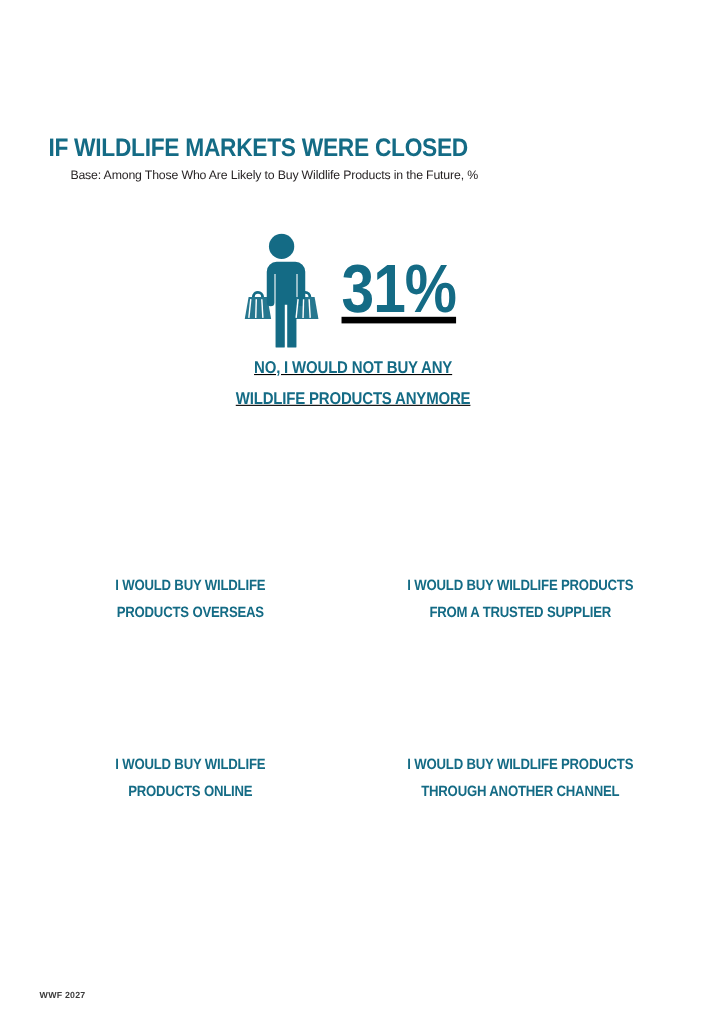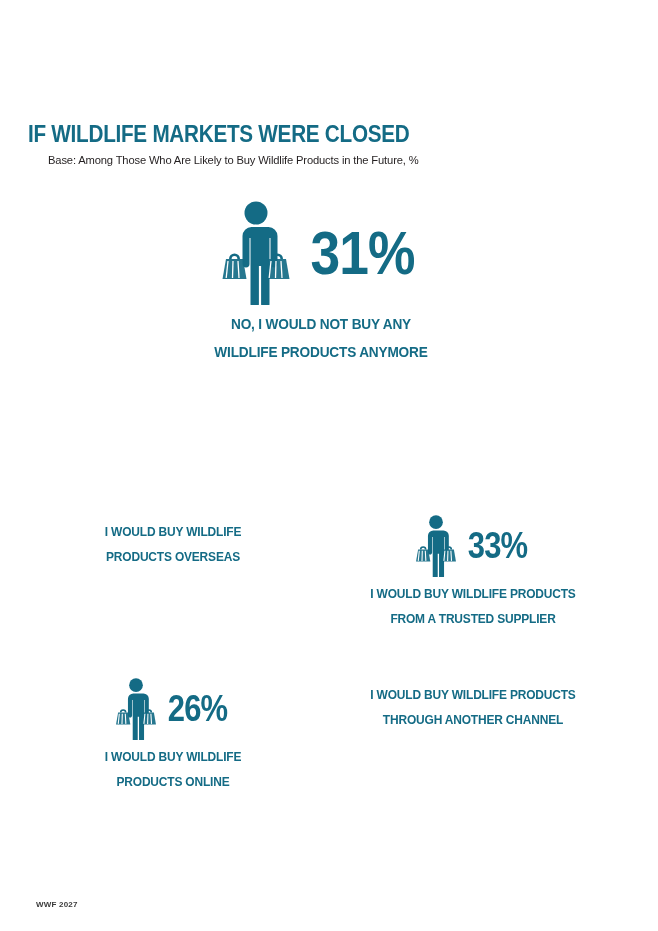--- a/index.html
+++ b/index.html
@@ -11,21 +11,21 @@
     width: 658px;
     height: 931px;
     position: relative;
     font-family: "Liberation Sans", sans-serif;
     overflow: hidden;
   }
 
   
   .header {
     position: absolute;
-    left: 28px;
+    left: 44px;
     top: 122px;
     width: 570px;
   }
   .title {
     color: #146b85;
     font-family: "Liberation Sans Narrow", "Liberation Sans", sans-serif;
     font-size: 23px;
     font-weight: bold;
     letter-spacing: -0.3px;
     transform: scaleX(0.9);
@@ -69,21 +69,21 @@
     color: #146b85;
     font-family: "Liberation Sans Narrow", "Liberation Sans", sans-serif;
     font-weight: bold;
     transform: scaleX(0.88);
     line-height: 1.18;
     letter-spacing: -0.2px;
     white-space: nowrap;
   }
 
   
-  #hero { left: 0; top: 201px; width: 642px; }
+  #hero { left: 0; top: 212px; width: 642px; text-decoration: underline; }
   #hero .pct { font-size: 62px; }
   #hero .caption { font-size: 15.5px; margin-top: 10px; }
   #hero .stat-row { gap: 8px; }
 
   
   .sub .pct { font-size: 36px; }
   .sub .caption { font-size: 13.6px; margin-top: 9px; }
   #blk-overseas  { left: 38px;  top: 515px; width: 270px; }
   #blk-supplier  { left: 318px; top: 515px; width: 310px; }
   #blk-online    { left: 38px;  top: 678px; width: 270px; }
@@ -183,75 +183,25 @@
 
 <div class="country-section">
 </div>
 
 <div class="stat sub" id="blk-overseas">
   <div class="caption">I WOULD BUY WILDLIFE</div>
   <div class="caption">PRODUCTS OVERSEAS</div>
 </div>
 
 <div class="stat sub" id="blk-supplier">
-  <div class="stat-row">
-    <span>
-      <svg width="46" height="62" viewBox="0 0 76 104" aria-hidden="true">
-        <g fill="#146b85">
-          <circle cx="38" cy="12" r="11.5"></circle>
-          <path d="M25.5 26 h25 a9 9 0 0 1 9 9 v28 a3.5 3.5 0 0 1 -7 0 v-26 h-1 v66 a4.2 4.2 0 0 1 -8.4 0 v-38 h-2.2 v38 a4.2 4.2 0 0 1 -8.4 0 v-66 h-1 v26 a3.5 3.5 0 0 1 -7 0 v-28 a9 9 0 0 1 9 -9 z"></path>
-        </g>
-        <g fill="#146b85">
-          <path d="M8 58 h17 l3.5 20 h-24 z" opacity="0.92"></path>
-          <path d="M11 58 a5.5 5.5 0 0 1 11 0 h-2.6 a2.9 2.9 0 0 0 -5.8 0 z"></path>
-          <path d="M51 58 h17 l3.5 20 h-24 z" opacity="0.92"></path>
-          <path d="M54 58 a5.5 5.5 0 0 1 11 0 h-2.6 a2.9 2.9 0 0 0 -5.8 0 z"></path>
-        </g>
-        <g stroke="#ffffff" stroke-width="1.8">
-          <line x1="10" y1="60" x2="8.2" y2="77"></line>
-          <line x1="15" y1="60" x2="14.5" y2="77"></line>
-          <line x1="20" y1="60" x2="21" y2="77"></line>
-          <line x1="53" y1="60" x2="51.2" y2="77"></line>
-          <line x1="58" y1="60" x2="57.5" y2="77"></line>
-          <line x1="63" y1="60" x2="64" y2="77"></line>
-        </g>
-      </svg>
-    </span>
-    <span class="pct">33%</span>
-  </div>
   <div class="caption">I WOULD BUY WILDLIFE PRODUCTS</div>
   <div class="caption">FROM A TRUSTED SUPPLIER</div>
 </div>
 
 <div class="stat sub" id="blk-online">
-  <div class="stat-row">
-    <span>
-      <svg width="46" height="62" viewBox="0 0 76 104" aria-hidden="true">
-        <g fill="#146b85">
-          <circle cx="38" cy="12" r="11.5"></circle>
-          <path d="M25.5 26 h25 a9 9 0 0 1 9 9 v28 a3.5 3.5 0 0 1 -7 0 v-26 h-1 v66 a4.2 4.2 0 0 1 -8.4 0 v-38 h-2.2 v38 a4.2 4.2 0 0 1 -8.4 0 v-66 h-1 v26 a3.5 3.5 0 0 1 -7 0 v-28 a9 9 0 0 1 9 -9 z"></path>
-        </g>
-        <g fill="#146b85">
-          <path d="M8 58 h17 l3.5 20 h-24 z" opacity="0.92"></path>
-          <path d="M11 58 a5.5 5.5 0 0 1 11 0 h-2.6 a2.9 2.9 0 0 0 -5.8 0 z"></path>
-          <path d="M51 58 h17 l3.5 20 h-24 z" opacity="0.92"></path>
-          <path d="M54 58 a5.5 5.5 0 0 1 11 0 h-2.6 a2.9 2.9 0 0 0 -5.8 0 z"></path>
-        </g>
-        <g stroke="#ffffff" stroke-width="1.8">
-          <line x1="10" y1="60" x2="8.2" y2="77"></line>
-          <line x1="15" y1="60" x2="14.5" y2="77"></line>
-          <line x1="20" y1="60" x2="21" y2="77"></line>
-          <line x1="53" y1="60" x2="51.2" y2="77"></line>
-          <line x1="58" y1="60" x2="57.5" y2="77"></line>
-          <line x1="63" y1="60" x2="64" y2="77"></line>
-        </g>
-      </svg>
-    </span>
-    <span class="pct">26%</span>
-  </div>
   <div class="caption">I WOULD BUY WILDLIFE</div>
   <div class="caption">PRODUCTS ONLINE</div>
 </div>
 
 <div class="stat sub" id="blk-channel">
   <div class="caption">I WOULD BUY WILDLIFE PRODUCTS</div>
   <div class="caption">THROUGH ANOTHER CHANNEL</div>
 </div>
 
 <div class="footer">WWF 2027</div>

